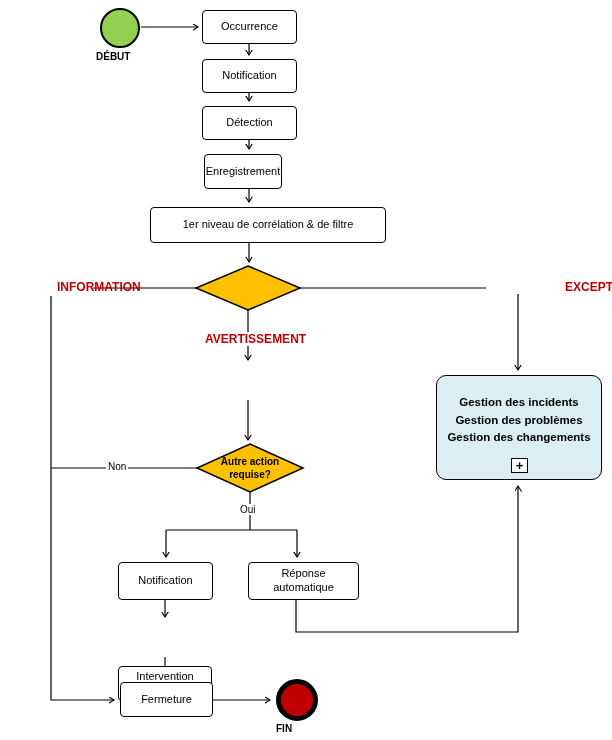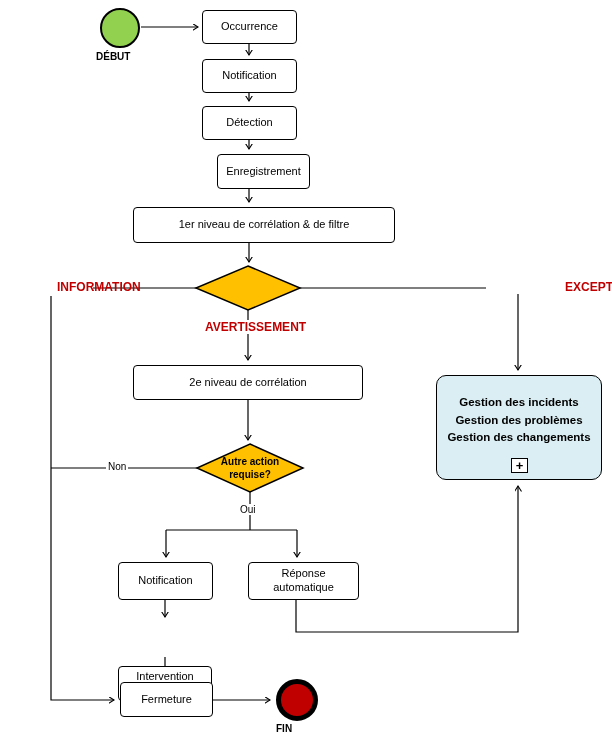--- a/index.html
+++ b/index.html
@@ -98,33 +98,32 @@
 
   <div id="start-circle"></div>
   <div class="terminator-label" style="left:96px;top:51px;width:48px;">DÉBUT</div>
 
   <div id="end-circle"></div>
   <div class="terminator-label" style="left:276px;top:723px;width:42px;">FIN</div>
 
   <div class="box" style="left:202px;top:10px;width:95px;height:34px;">Occurrence</div>
   <div class="box" style="left:202px;top:59px;width:95px;height:34px;">Notification</div>
   <div class="box" style="left:202px;top:106px;width:95px;height:34px;">Détection</div>
-  <div class="box" style="left:217px;top:154px;width:93px;height:35px;">Enregistrement</div>
-  <div class="box" style="left:133px;top:207px;width:262px;height:36px;">1er niveau de corrélation &amp; de filtre</div>
-  <div class="box" style="left:133px;top:365px;width:230px;height:35px;">2e niveau de corrélation</div>
+  <div class="box" style="left:204px;top:154px;width:78px;height:35px;">Enregistrement</div>
+  <div class="box" style="left:150px;top:207px;width:236px;height:36px;">1er niveau de corrélation &amp; de filtre</div>
   <div class="box" style="left:118px;top:562px;width:95px;height:38px;">Notification</div>
   <div class="box" style="left:248px;top:562px;width:111px;height:38px;">Réponse automatique</div>
   <div class="box" style="left:118px;top:622px;width:94px;height:35px;margin-top:44px;">Intervention humaine</div>
   <div class="box" style="left:120px;top:682px;width:93px;height:35px;">Fermeture</div>
 
   <div class="diamond-label" style="left:205px;top:446px;width:90px;height:44px;">Autre action requise?</div>
 
   <div class="branch-label" style="left:9px;top:280px;">INFORMATION</div>
   <div class="branch-label" style="left:487px;top:280px;margin-left:30px;">EXCEPTION</div>
-  <div class="branch-label" style="left:203px;top:320px;background:#fff;padding:0 2px;text-align:center;">AVERTISSEMENT</div>
+  <div class="branch-label" style="left:203px;top:332px;background:#fff;padding:0 2px;text-align:center;">AVERTISSEMENT</div>
   <div class="small-label" style="left:106px;top:461px;">Non</div>
   <div class="small-label" style="left:238px;top:504px;">Oui</div>
 
   <div id="subprocess">
     <div>Gestion des incidents</div>
     <div>Gestion des problèmes</div>
     <div>Gestion des changements</div>
   </div>
   <div id="subprocess-expand">
     <span>+</span>

